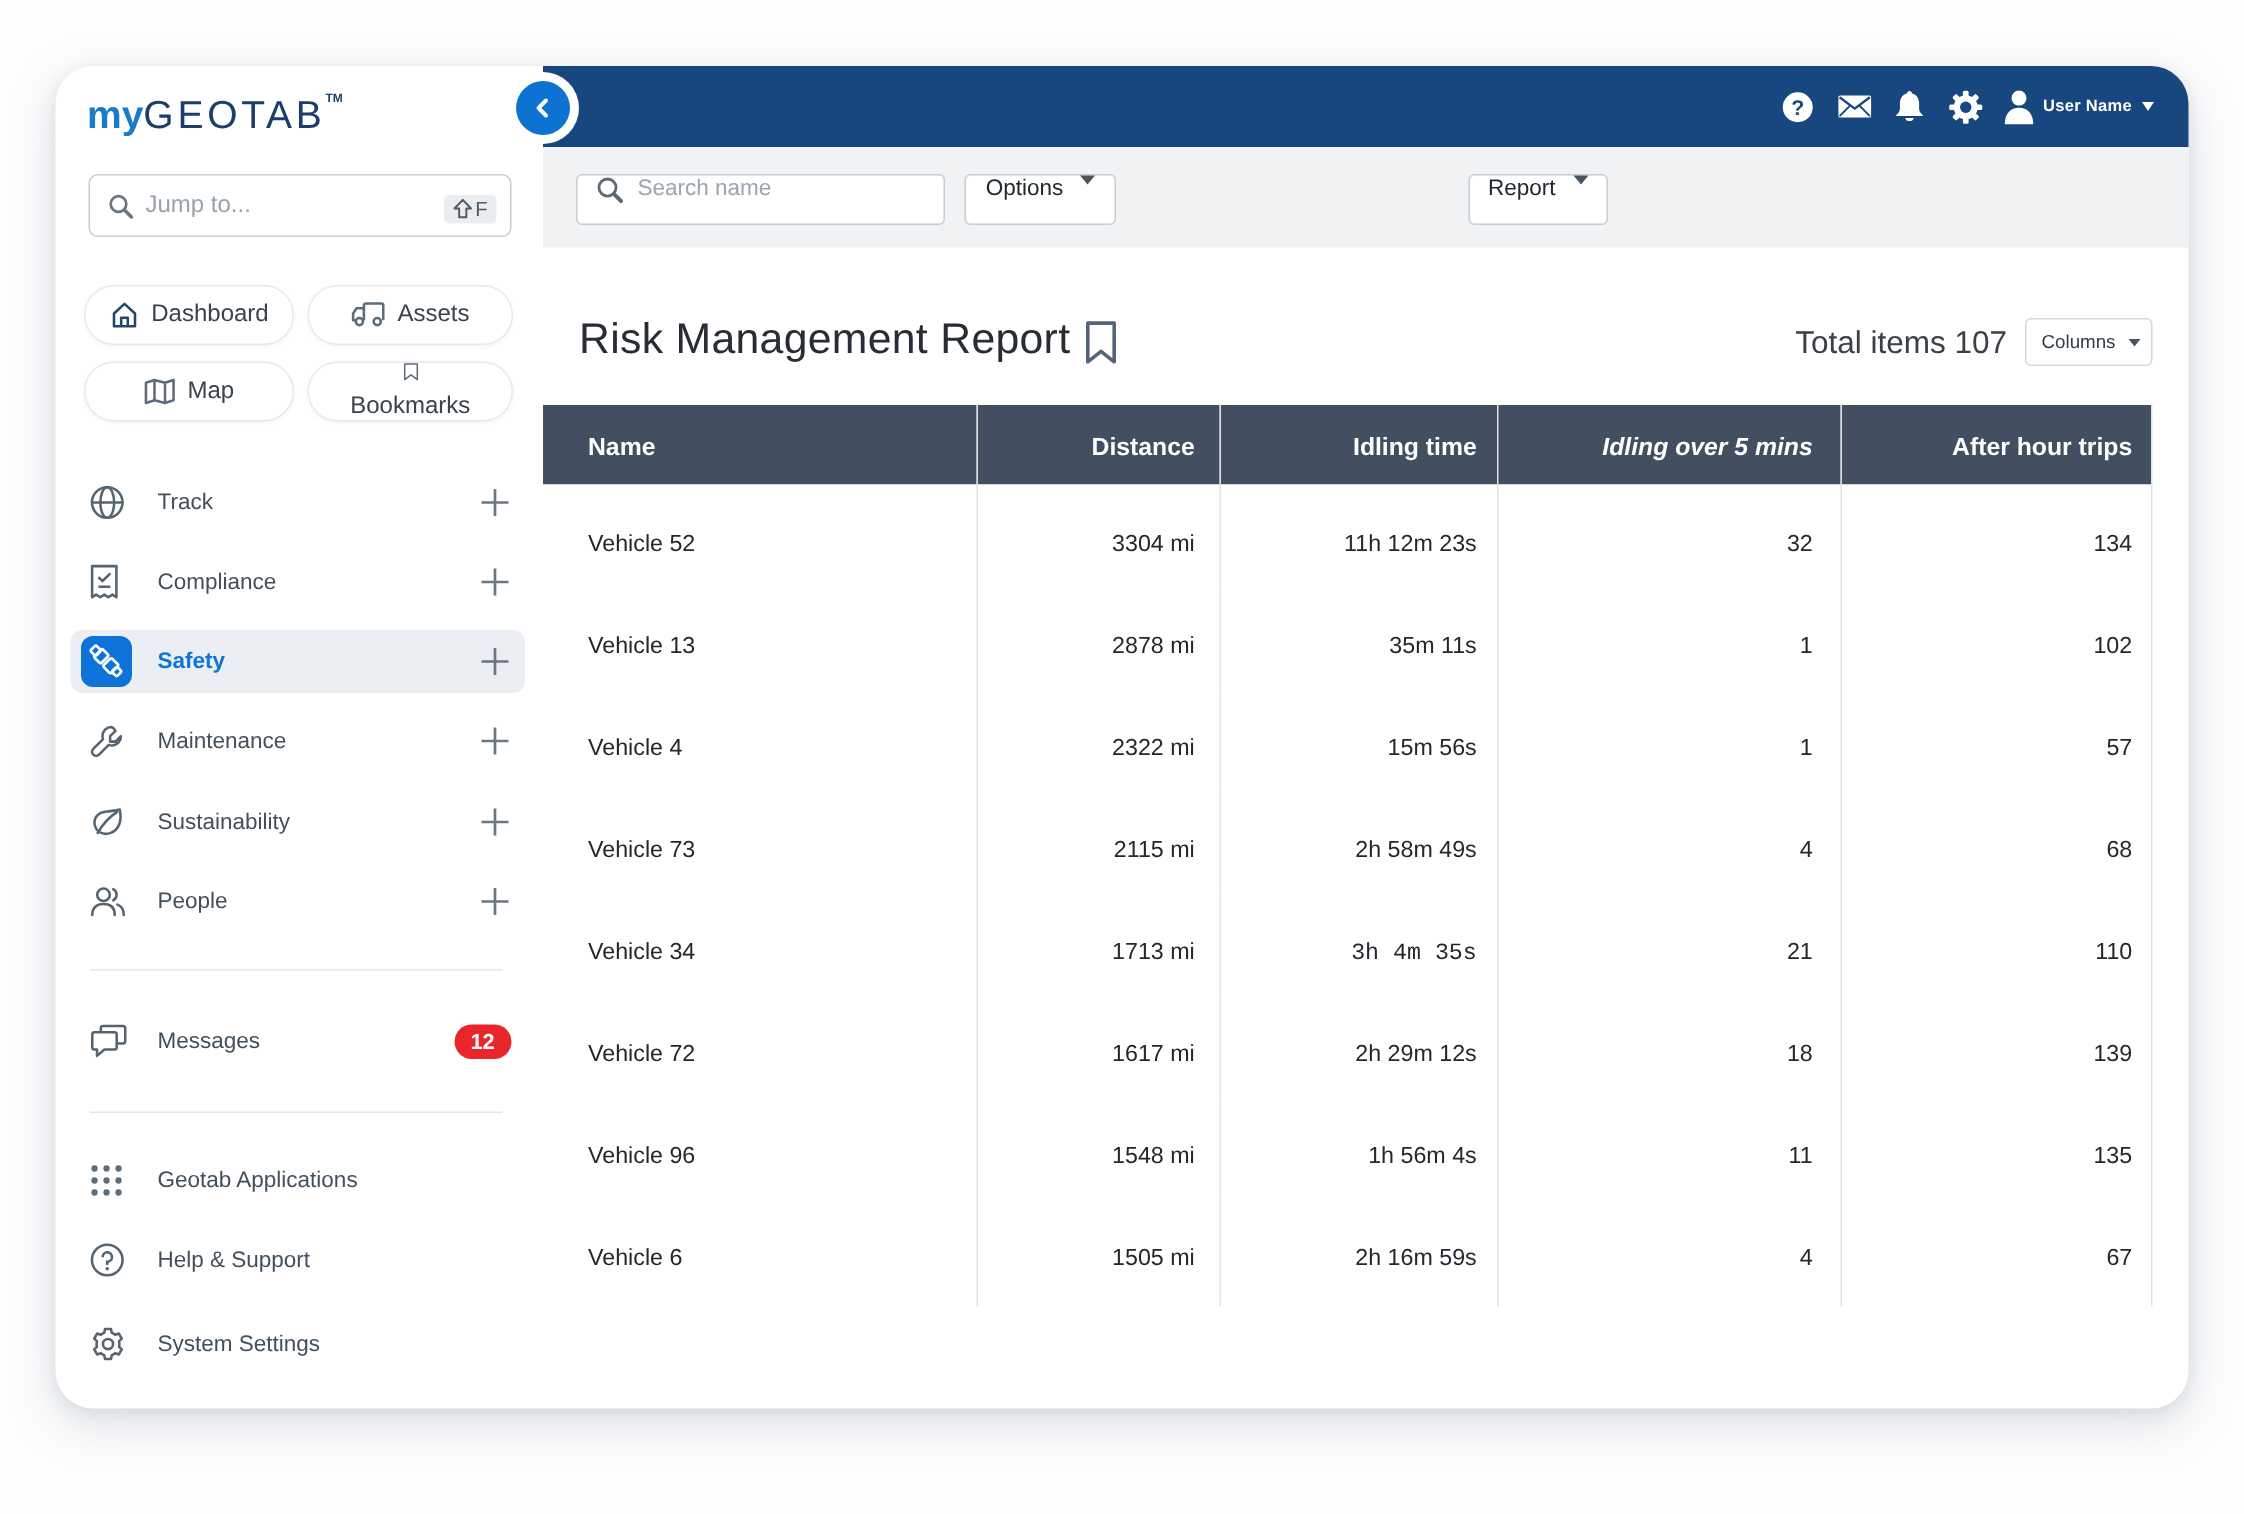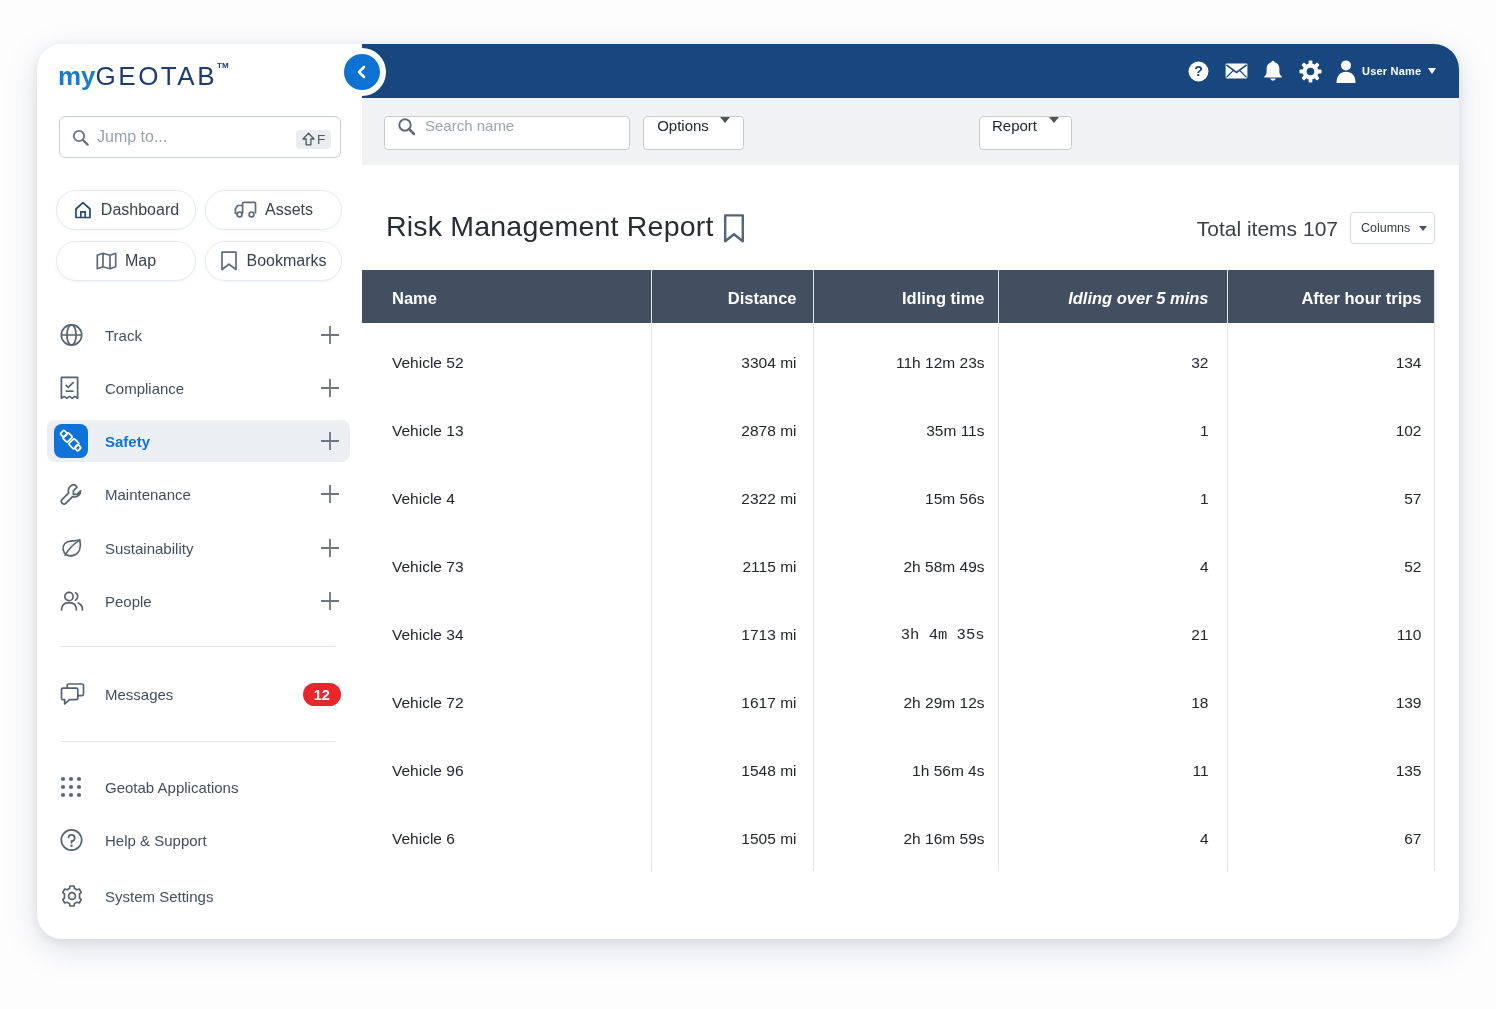--- a/index.html
+++ b/index.html
@@ -175,21 +175,21 @@
           <td class="cr">2322 mi</td>
           <td class="cr" style="padding-right:13px;">15m 56s</td>
           <td class="cr" style="padding-right:18px;">1</td>
           <td class="cr" style="padding-right:12px;">57</td>
         </tr>
     <tr>
           <td class="cl">Vehicle 73</td>
           <td class="cr">2115 mi</td>
           <td class="cr" style="padding-right:13px;">2h 58m 49s</td>
           <td class="cr" style="padding-right:18px;">4</td>
-          <td class="cr" style="padding-right:12px;">52</td>
+          <td class="cr" style="padding-right:12px;">68</td>
         </tr>
     <tr>
           <td class="cl">Vehicle 34</td>
           <td class="cr">1713 mi</td>
           <td class="cr" style="padding-right:13px;font-family:Liberation Mono, monospace;">3h 4m 35s</td>
           <td class="cr" style="padding-right:18px;">21</td>
           <td class="cr" style="padding-right:12px;">110</td>
         </tr>
     <tr>
           <td class="cl">Vehicle 72</td>
@@ -252,21 +252,21 @@
         </g>
       </svg>
     <span>Assets</span>
   </div>
   <div class="pill" style="left:19px;top:197px;width:140px;">
     <svg width="21" height="18" viewBox="0 0 21 18">
         <path d="M1.3 3.2 L7 1.3 L14 3.2 L19.7 1.3 L19.7 14.8 L14 16.7 L7 14.8 L1.3 16.7 Z M7 1.3 L7 14.8 M14 3.2 L14 16.7" fill="none" stroke="#5d6c7a" stroke-width="1.7" stroke-linejoin="round"></path>
       </svg>
     <span>Map</span>
   </div>
-  <div class="pill" style="left:168px;top:197px;width:137px;">
+  <div class="pill" style="left:168px;top:197px;width:137px;flex-direction:column;">
     <svg width="18" height="20" viewBox="0 0 18 20">
         <path d="M2 1.2 L16 1.2 L16 18.5 L9 13.2 L2 18.5 Z" fill="none" stroke="#5d6c7a" stroke-width="1.7" stroke-linejoin="round"></path>
       </svg>
     <span>Bookmarks</span>
   </div>
 
   <div class="mrow" style="top:264px;">
     <svg class="mico" width="23" height="23" viewBox="0 0 23 23">
         <circle cx="11.5" cy="11.5" r="10.2" fill="none" stroke="#55646f" stroke-width="1.7"></circle>
         <ellipse cx="11.5" cy="11.5" rx="4.6" ry="10.2" fill="none" stroke="#55646f" stroke-width="1.7"></ellipse>

